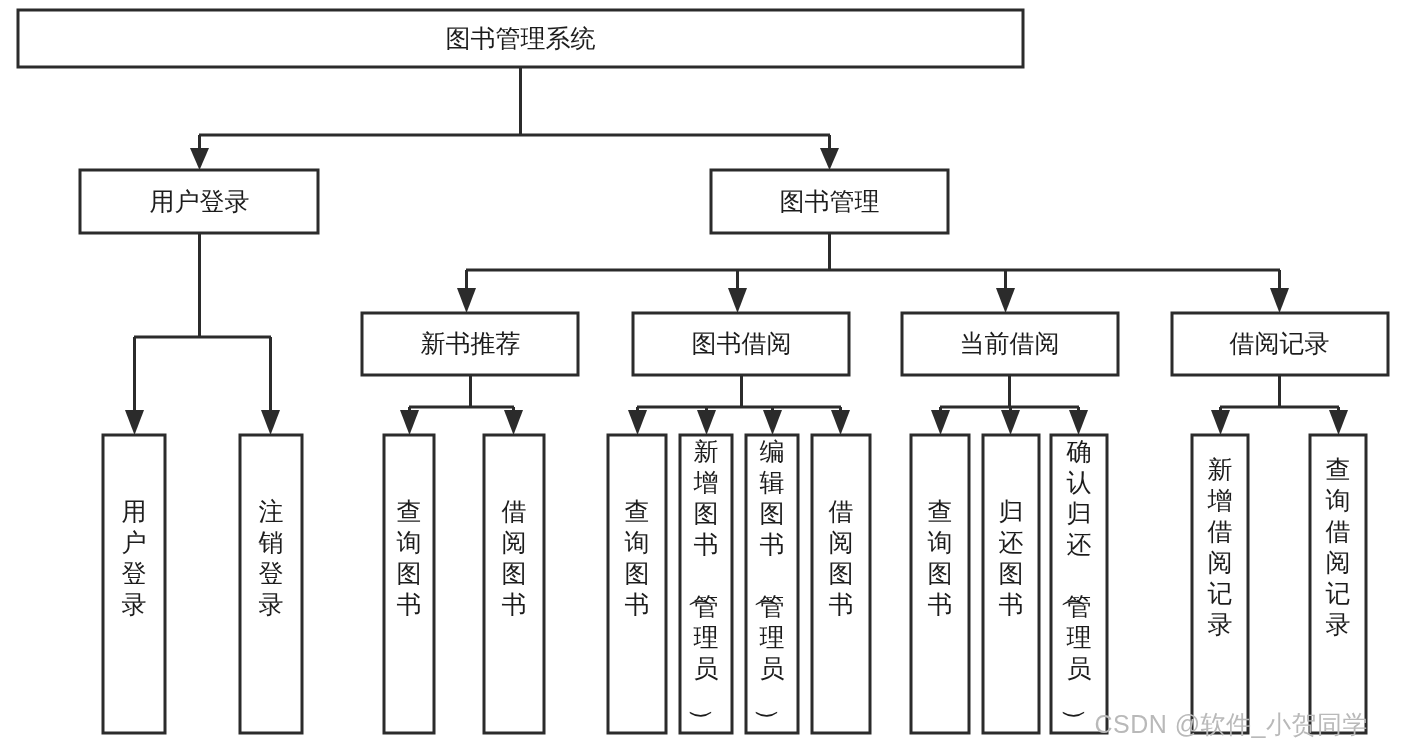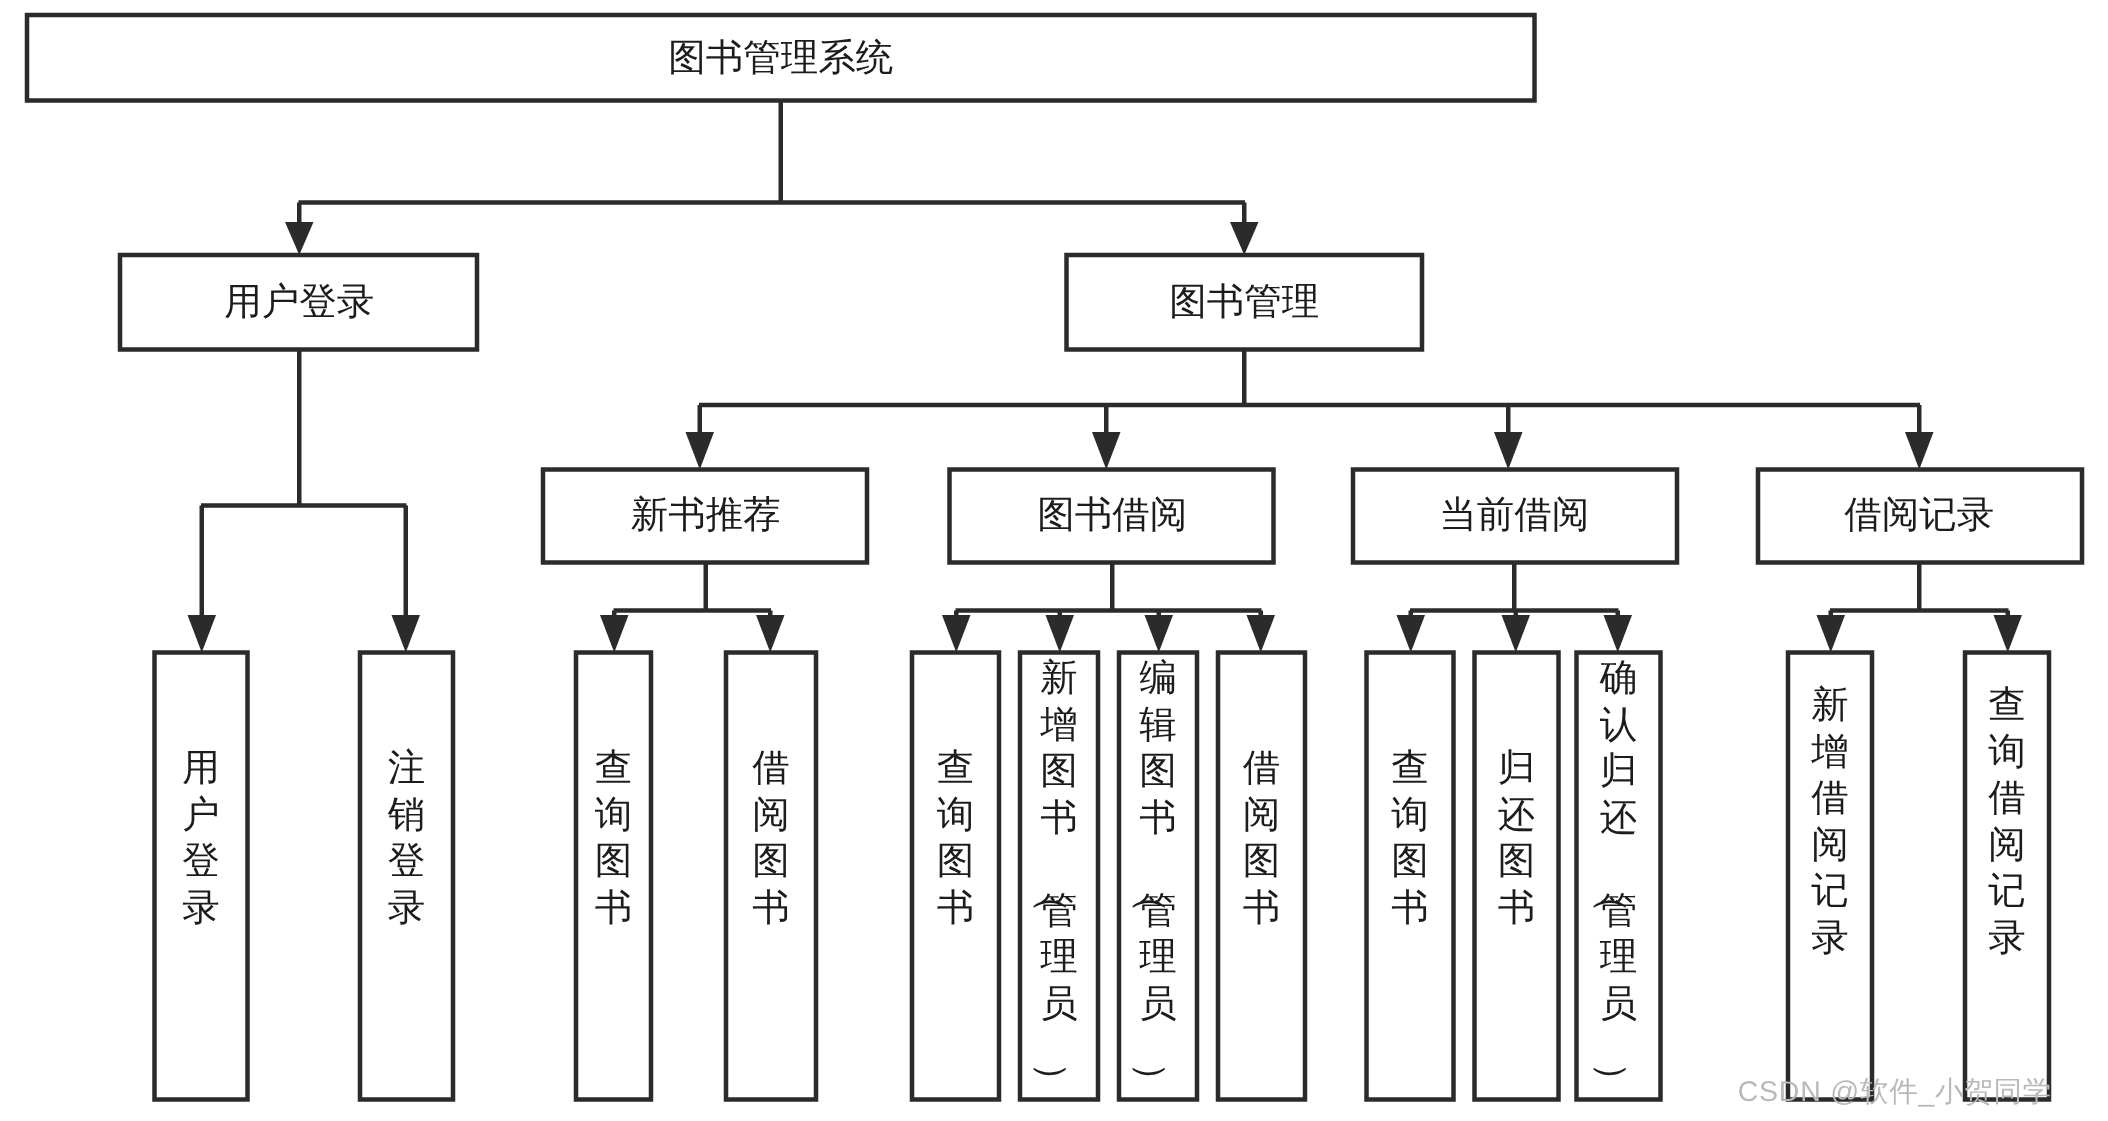--- a/index.html
+++ b/index.html
@@ -53,21 +53,21 @@
     fill: #1c1c1c;
     font-family: "Liberation Sans", "DejaVu Sans", sans-serif;
     font-size: 25px;
     text-anchor: middle;
   }
   .watermark {
     position: absolute;
     right: 10px;
     bottom: 6px;
     font-family: "Liberation Sans", "DejaVu Sans", sans-serif;
-    font-size: 19px;
+    font-size: 25px;
     color: #b9b9b9;
     letter-spacing: 0.5px;
     white-space: nowrap;
     user-select: none;
   }
 </style>
 </head>
 <body>
 
 <div id="diagram-root">

